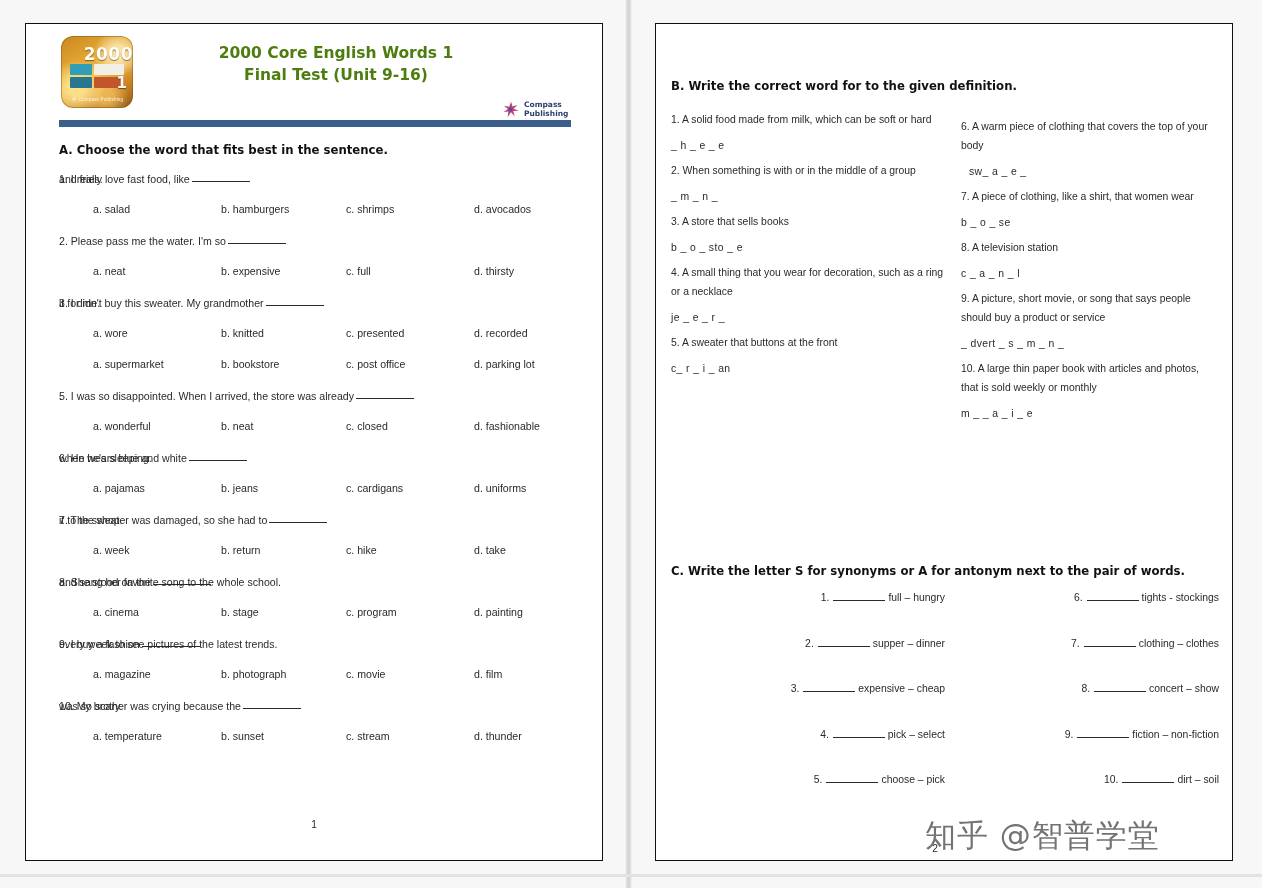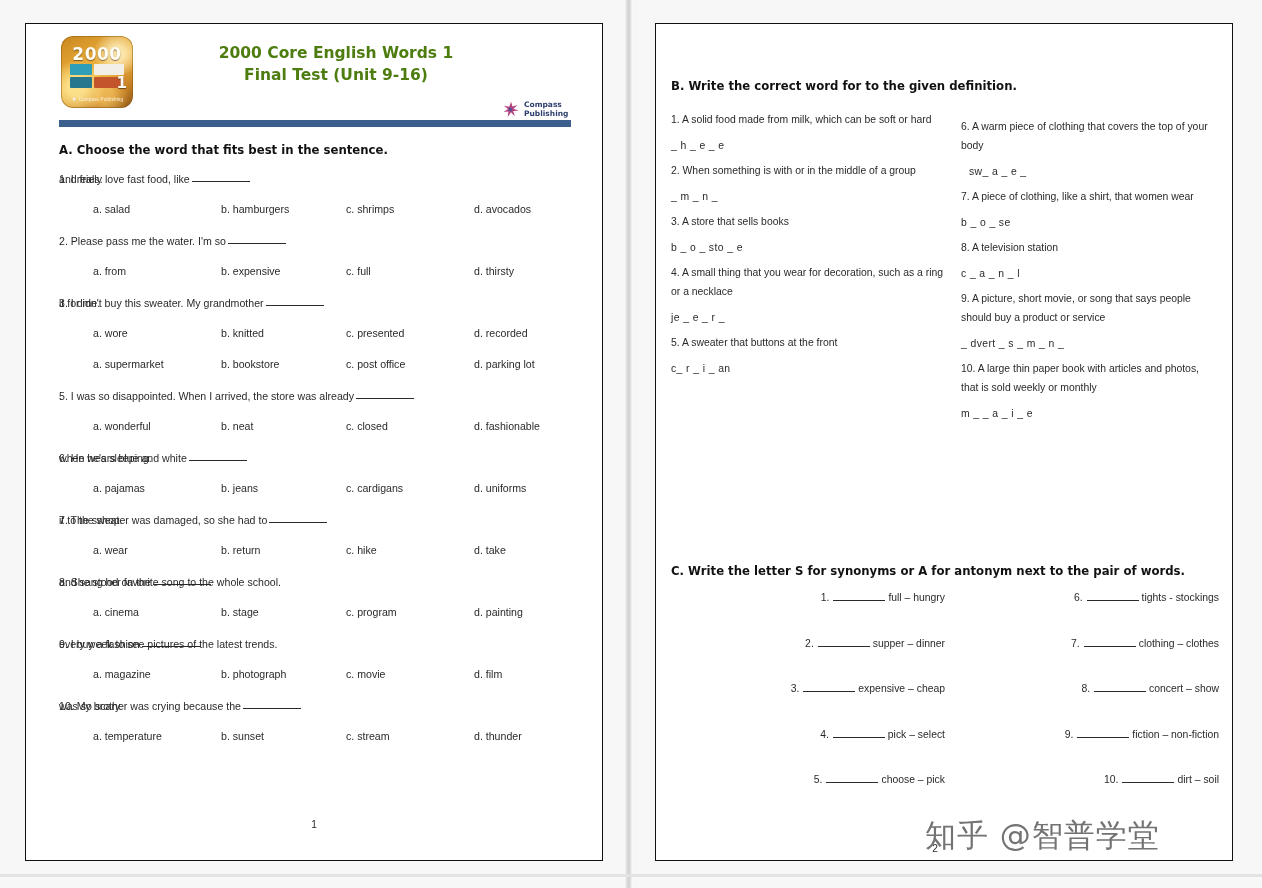--- a/index.html
+++ b/index.html
@@ -39,21 +39,21 @@
     border-radius:12px;
     background:
       radial-gradient(circle at 22% 72%, rgba(255,232,150,.85) 0 11%, rgba(255,232,150,0) 36%),
       radial-gradient(circle at 78% 24%, rgba(255,244,205,.75) 0 9%, rgba(255,244,205,0) 30%),
       radial-gradient(circle at 62% 82%, rgba(255,210,110,.6) 0 10%, rgba(255,210,110,0) 32%),
       linear-gradient(150deg,#c8871f 0%,#e0a131 28%,#f0b945 50%,#c77f22 78%,#8e5a18 100%);
     overflow:hidden;
     box-shadow:0 0 0 1px rgba(120,80,20,.45) inset;
   }
   .cover-num{
-    position:absolute;left:0;top:8px;width:100%;text-align:center;
+    position:absolute;left:0;top:8px;width:100%;text-align:right;
     font-family:"DejaVu Sans", sans-serif;
     font-weight:bold;font-size:17px;color:#fffdf4;letter-spacing:.5px;
     text-shadow:0 1px 1px rgba(90,55,10,.7);
   }
   .cover-tiles{position:absolute;left:9px;top:28px;width:54px;height:24px;}
   .cover-tiles i{position:absolute;display:block;border-radius:1px;}
   .t1{left:0;top:0;width:22px;height:11px;background:#2f9fb7;}
   .t2{left:24px;top:0;width:30px;height:11px;background:#f2f0e6;}
   .t3{left:0;top:13px;width:22px;height:11px;background:#27788f;}
   .t4{left:24px;top:13px;width:30px;height:11px;background:#c3552c;}
@@ -211,21 +211,21 @@
           <div class="optrow">
             <span class="opt o0">a. salad</span>
             <span class="opt o1">b. hamburgers</span>
             <span class="opt o2">c. shrimps</span>
             <span class="opt o3">d. avocados</span>
           </div>
           <div class="qrow">
             <span class="qtext">2. Please pass me the water. I'm so<span class="blank"></span><span class="qtext">.</span></span>
           </div>
           <div class="optrow">
-            <span class="opt o0">a. from</span>
+            <span class="opt o0">a. neat</span>
             <span class="opt o1">b. expensive</span>
             <span class="opt o2">c. full</span>
             <span class="opt o3">d. thirsty</span>
           </div>
           <div class="qrow">
             <span class="qtext">3. I didn't buy this sweater. My grandmother<span class="blank"></span><span class="qtext">it for me.</span></span>
           </div>
           <div class="optrow">
             <span class="opt o0">a. wore</span>
             <span class="opt o1">b. knitted</span>
@@ -253,21 +253,21 @@
           <div class="optrow">
             <span class="opt o0">a. pajamas</span>
             <span class="opt o1">b. jeans</span>
             <span class="opt o2">c. cardigans</span>
             <span class="opt o3">d. uniforms</span>
           </div>
           <div class="qrow">
             <span class="qtext">7. The sweater was damaged, so she had to<span class="blank"></span><span class="qtext">it to the shop.</span></span>
           </div>
           <div class="optrow">
-            <span class="opt o0">a. wear</span>
+            <span class="opt o0">a. week</span>
             <span class="opt o1">b. return</span>
             <span class="opt o2">c. hike</span>
             <span class="opt o3">d. take</span>
           </div>
           <div class="qrow">
             <span class="qtext">8. She stood on the<span class="blank"></span><span class="qtext">and sang her favorite song to the whole school.</span></span>
           </div>
           <div class="optrow">
             <span class="opt o0">a. cinema</span>
             <span class="opt o1">b. stage</span>

